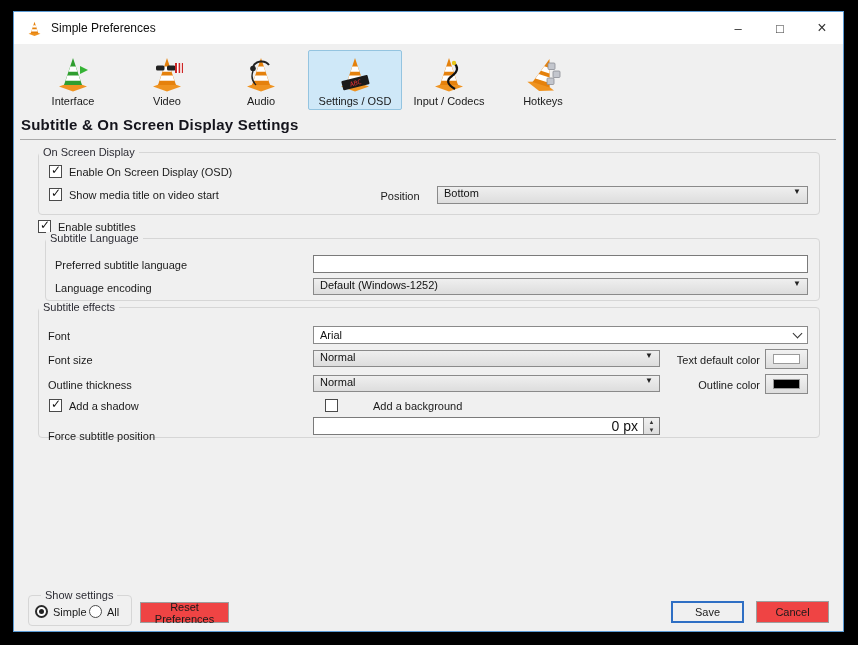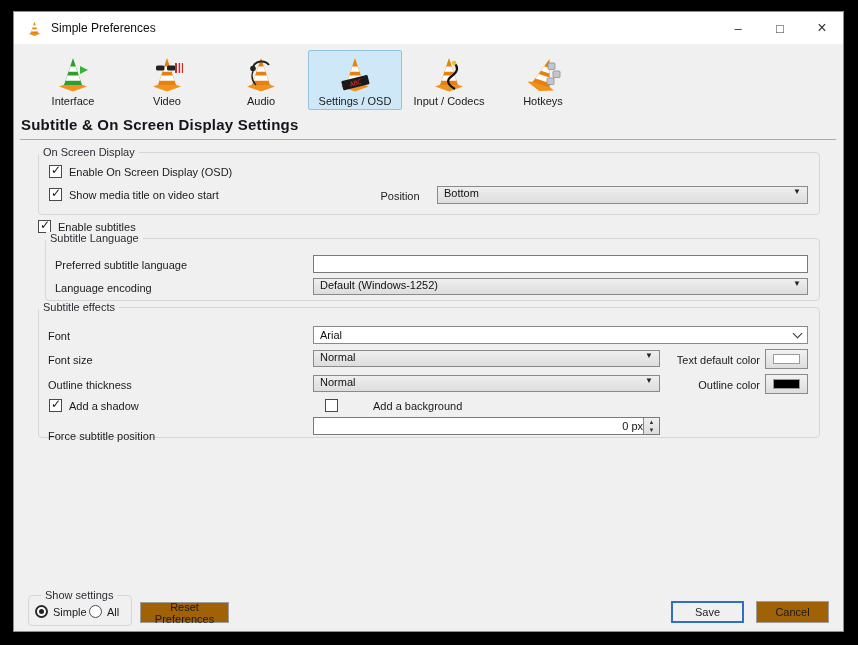--- a/index.html
+++ b/index.html
@@ -61,30 +61,30 @@
   .select .arr { font-size:8px; color:#222; margin-left:4px; }
   .combo-white { background:#fff; border:1px solid #8a8a8a; display:flex; align-items:center;
                  padding:0 6px; }
   .combo-white .val { flex:1; }
   .chev { width:7px; height:7px; border-right:1.6px solid #333; border-bottom:1.6px solid #333;
           transform:rotate(45deg); margin-top:-4px; }
   .textinput { background:#fff; border:1px solid #7a7a7a; width:100%; height:100%;
                font-size:11px; padding:0 4px; font-family:inherit; }
   .spin { background:#fff; border:1px solid #7a7a7a; display:flex; align-items:stretch; }
   .spin-value { flex:1; display:flex; align-items:center; justify-content:flex-end;
-                font-size:11px; }
+                padding-right:5px; font-size:14px; }
   .spin-buttons { width:16px; border-left:1px solid #8a8a8a; background:linear-gradient(#f0f0f0,#ddd);
                   display:flex; flex-direction:column; }
   .spin-buttons span { flex:1; display:flex; align-items:center; justify-content:center;
                        font-size:6px; color:#333; line-height:1; }
   .swatch-btn { position:absolute; width:43px; height:20px; background:linear-gradient(#f2f2f2,#ddd);
                 border:1px solid #8a8a8a; display:flex; align-items:center; justify-content:center; }
   .swatch { width:27px; height:10px; border:1px solid #9a9a9a; }
 
-  .btn { position:absolute; background:#a16207; border:1px solid #9e9e9e; font-size:11px;
+  .btn { position:absolute; background:#ef4444; border:1px solid #9e9e9e; font-size:11px;
          color:#1a1a1a; display:flex; align-items:center; justify-content:center;
          font-family:inherit; cursor:default; }
   .btn.primary { background:#f0f0f0; border:2px solid #2f6fc4; }
 </style>
 </head>
 <body>
 
 <svg width="0" height="0" style="position:absolute">
   <defs>
     <g id="cone-orange">

